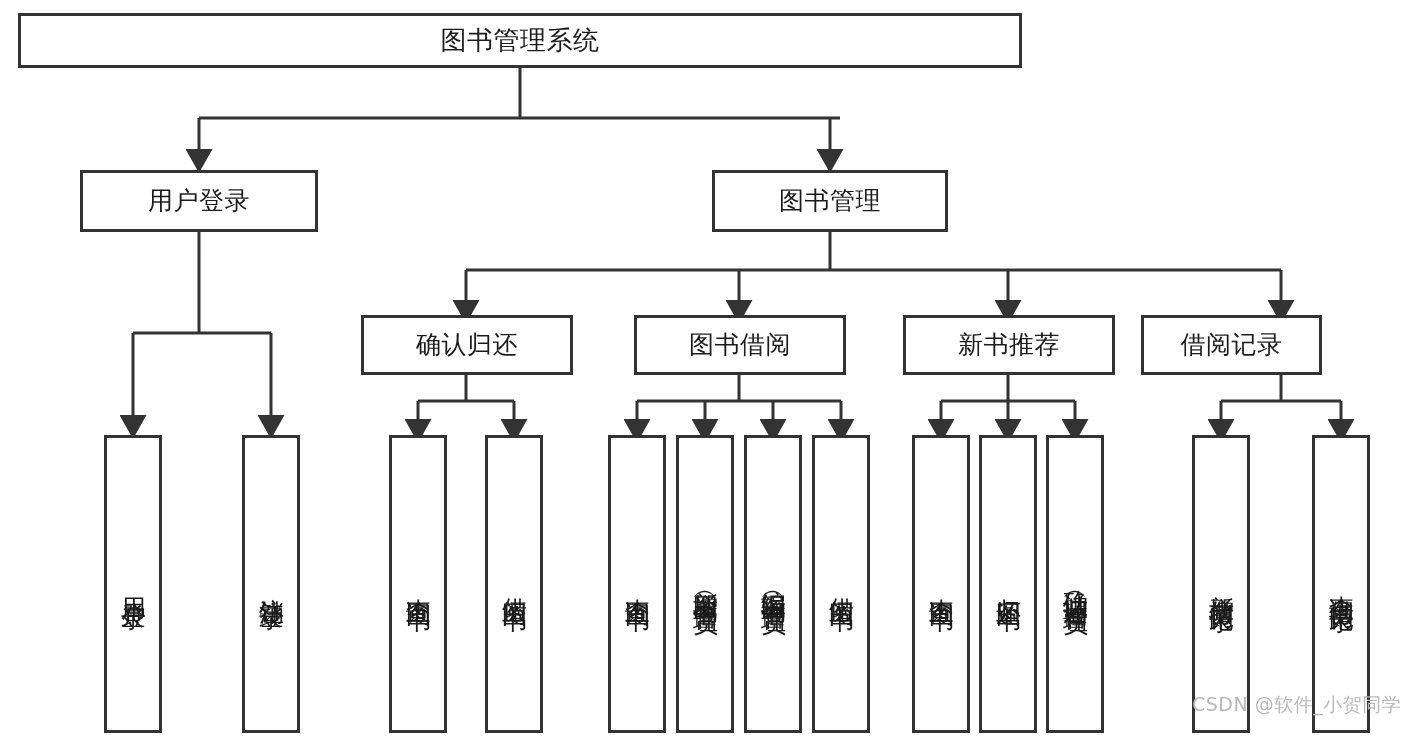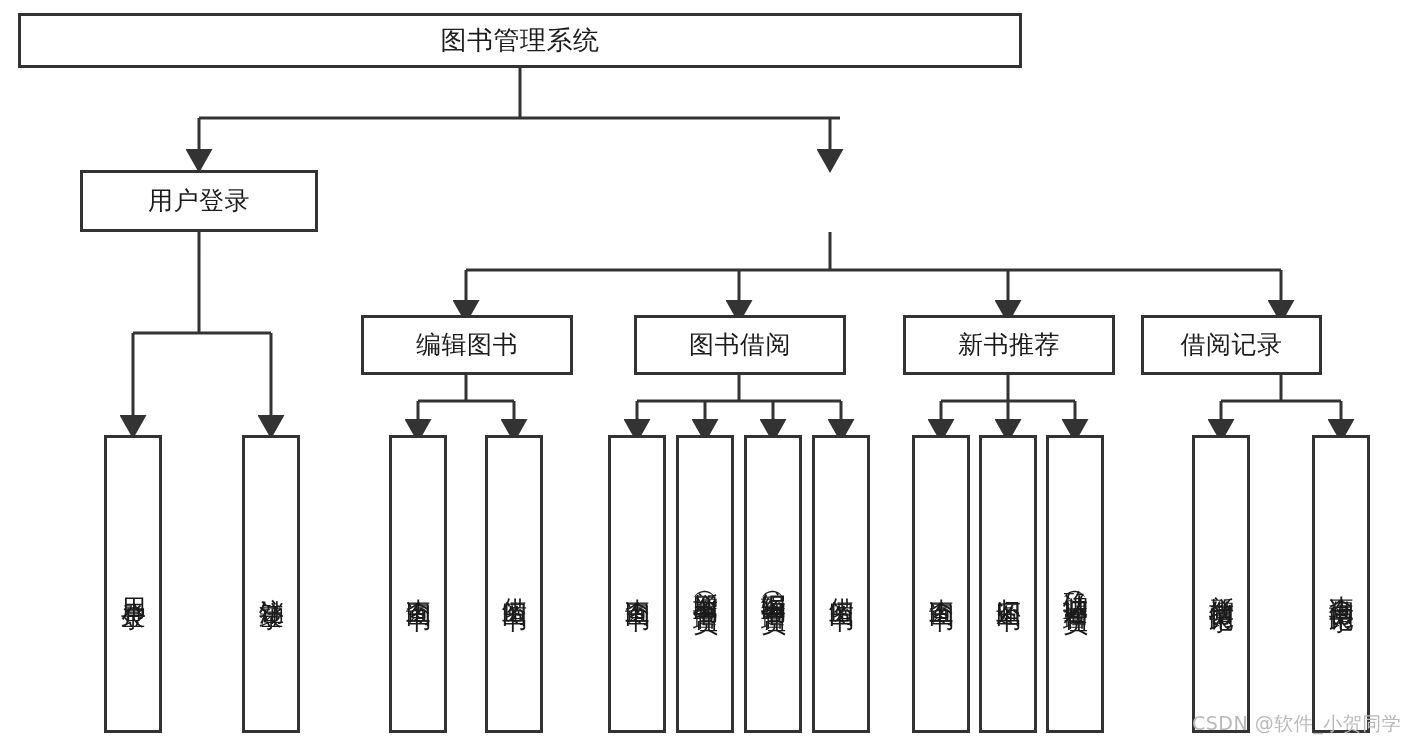--- a/index.html
+++ b/index.html
@@ -132,23 +132,26 @@
   </svg>
 
   <div class="node horiz root" style="left:18px; top:13px; width:1004px; height:55px;">
     <span class="label">图书管理系统</span>
   </div>
 
   <div class="node horiz" style="left:80px; top:170px; width:238px; height:62px;">
     <span class="label">用户登录</span>
   </div>
 
+  <div class="node horiz" style="left:712px; top:170px; width:236px; height:62px;">
+    <span class="label">图书管理</span>
+  </div>
 
   <div class="node horiz" style="left:361px; top:315px; width:212px; height:60px;">
-    <span class="label">编辑图书</span>
+    <span class="label">确认归还</span>
   </div>
 
   <div class="node horiz" style="left:634px; top:315px; width:212px; height:60px;font-family:Liberation Serif, serif;">
     <span class="label">图书借阅</span>
   </div>
 
   <div class="node horiz" style="left:903px; top:315px; width:212px; height:60px;">
     <span class="label">新书推荐</span>
   </div>
 
@@ -201,15 +204,15 @@
   </div>
 
   <div class="node vert" style="left:1192px; top:435px; width:58px; height:298px;">
     <span class="label">新增借阅记录</span>
   </div>
 
   <div class="node vert" style="left:1312px; top:435px; width:58px; height:298px;">
     <span class="label">查询借阅记录</span>
   </div>
 
-  <div class="watermark" style="left:1192px; top:711px;">CSDN @软件_小贺同学</div>
+  <div class="watermark" style="left:1192px; top:692px;">CSDN @软件_小贺同学</div>
 
 </div>
 
 </body></html>

